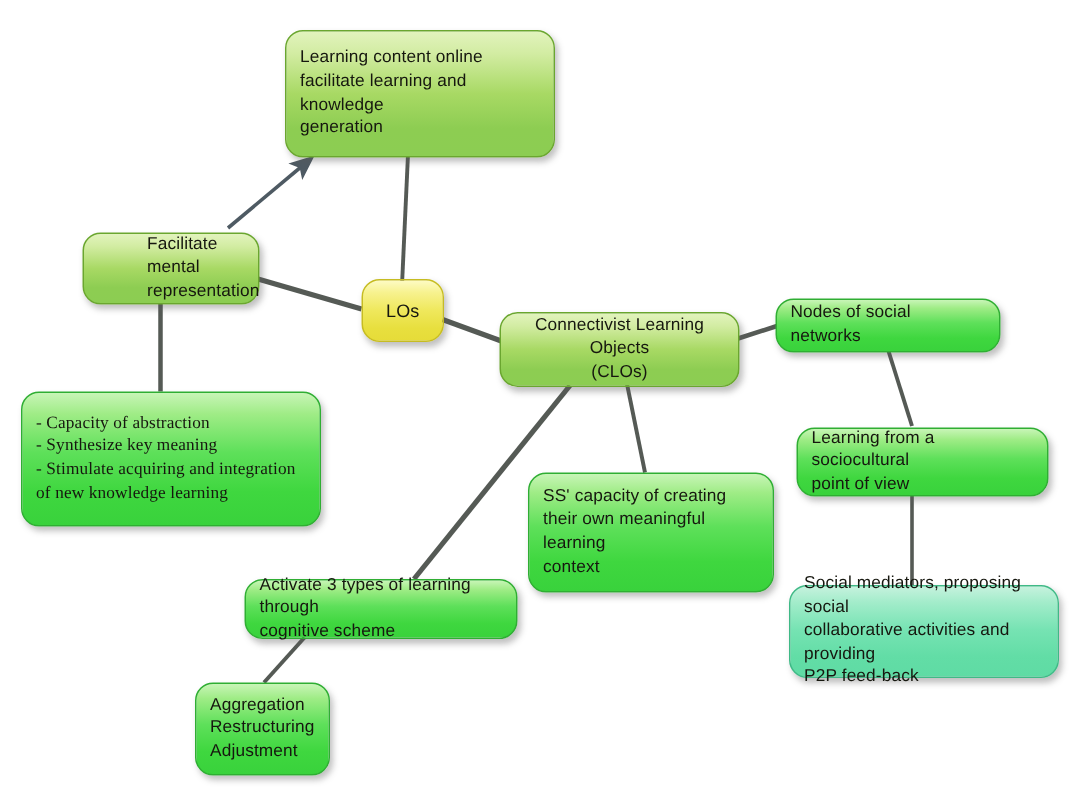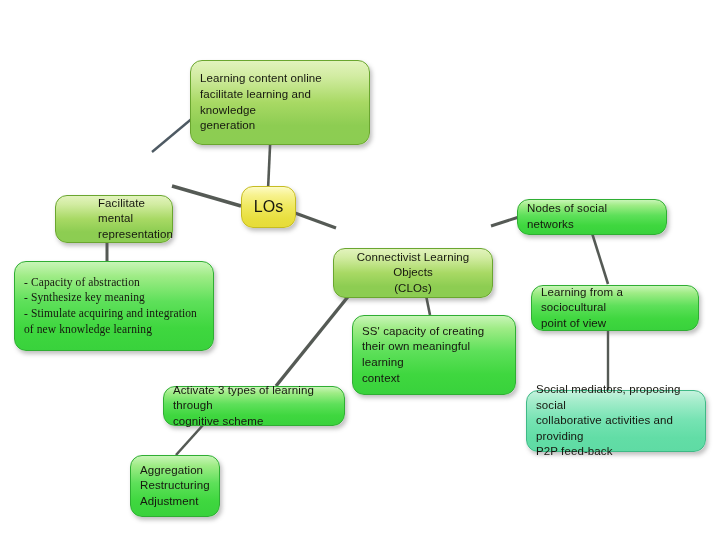--- a/index.html
+++ b/index.html
@@ -39,39 +39,38 @@
   }
   .node .txt {
     display: block;
     width: 100%;
     white-space: pre-line;
   }
   
   .n-yellowgreen {
     background: linear-gradient(180deg, #e2f3bd 0%, #d2ecA2 18%, #a8d964 50%, #8dcd52 78%, #8ccd52 100%);
     border: 1px solid #6aa62f;
-    margin-top: 40px;
   }
   
   .n-green {
     background: linear-gradient(180deg, #c8f5b7 0%, #9fec86 16%, #5ee05a 45%, #3fd73f 75%, #39d23c 100%);
     border: 1px solid #2fae33;
   }
   
   .n-teal {
     background: linear-gradient(180deg, #c6f2de 0%, #a2ecca 18%, #76e3b3 48%, #62dda6 78%, #5fdba4 100%);
     border: 1px solid #3fb986;
   }
   
   .n-yellow {
     background: linear-gradient(180deg, #fdfbc4 0%, #f7f28f 20%, #efe85c 50%, #e8df3e 80%, #e6dc39 100%);
     border: 1px solid #c6bc22;
     justify-content: flex-end;
     text-align: center;
-    font-size: 16px;
+    font-size: 12px;
   }
   .center { text-align: center; }
 </style>
 </head>
 <body>
 
 <div id="canvas">
 
   <svg id="edges" width="720" height="540" viewBox="0 0 720 540">
     <defs>

